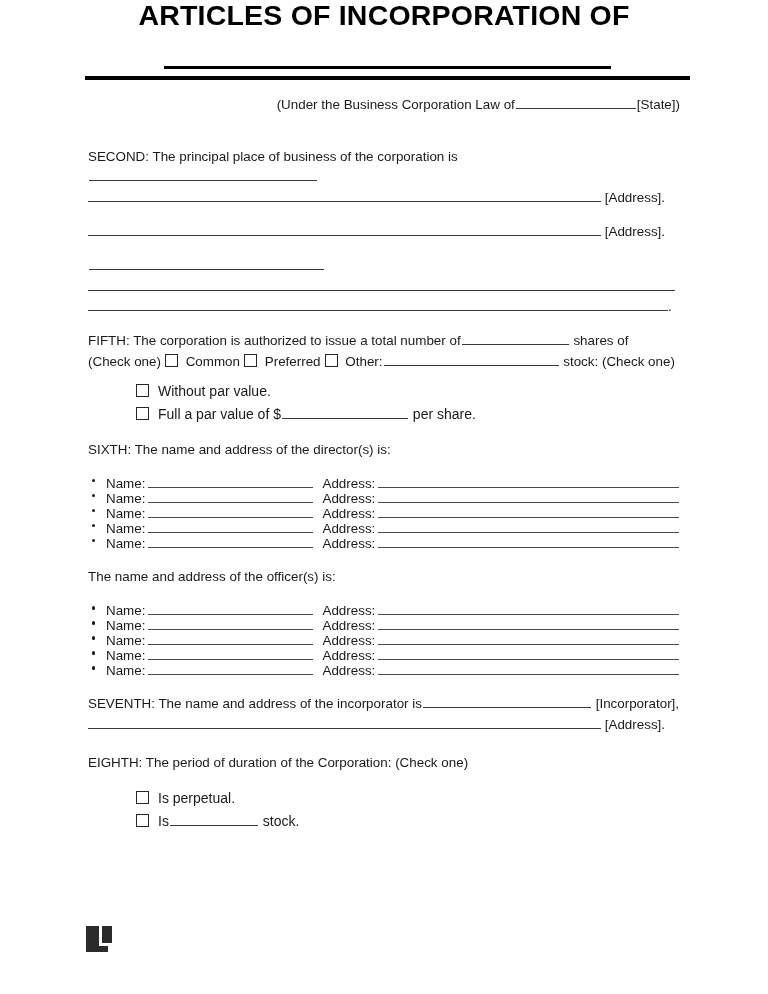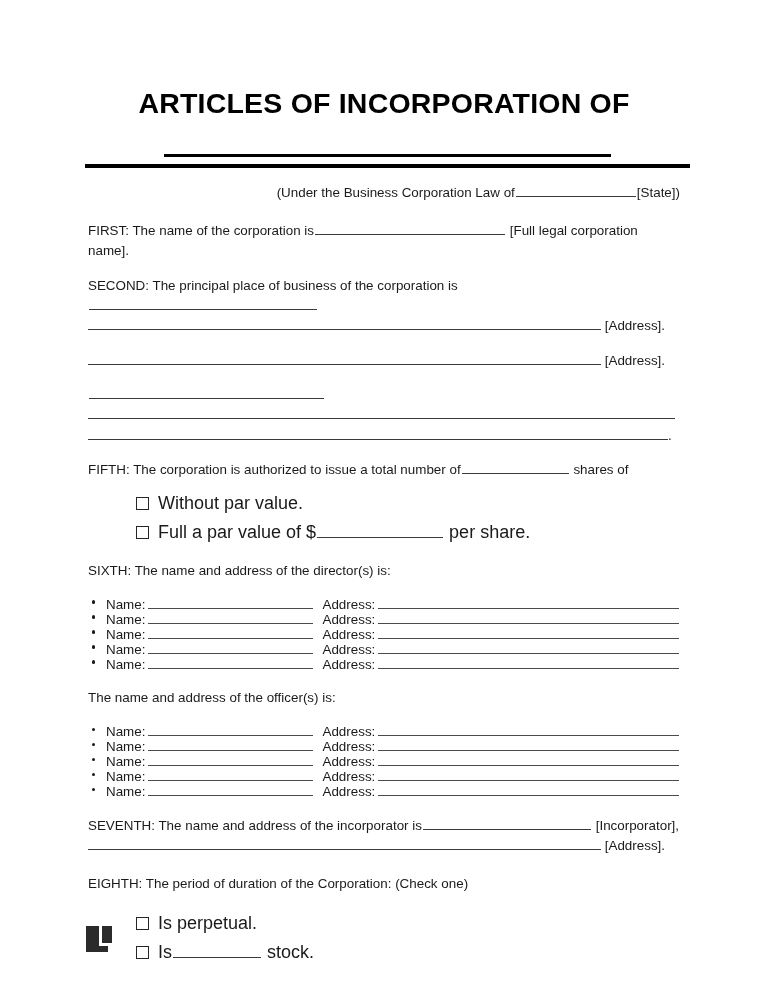--- a/index.html
+++ b/index.html
@@ -27,21 +27,20 @@
     width: 592px;
   }
 
   
   .doc-title {
     font-size: 28.5px;
     font-weight: bold;
     text-align: center;
     letter-spacing: 0.2px;
     margin: 0;
-    padding-top: 88px;
     line-height: 1.1;
     color: #000;
   }
 
   
   .rule-wrap {
     position: relative;
     height: 28px;
     margin-top: 26px;
   }
@@ -119,21 +118,21 @@
     height: 11px;
     border: 1.6px solid #262626;
     background: #fff;
     vertical-align: -1px;
     box-sizing: content-box;
     margin: 0 4px;
   }
 
   
   .check-row {
-    font-size: 18px;
+    font-size: 14px;
     line-height: 1.62;
     padding-left: 48px;
     white-space: nowrap;
   }
   .check-row .cbox { margin-right: 9px; margin-left: 0; }
 
   
   ul.na-list {
     list-style: none;
     margin: 0;
@@ -246,40 +245,40 @@
 
     <div class="rule-wrap">
       <div class="rule-short"></div>
       <div class="rule-full"></div>
     </div>
 
     <p class="subtitle"><span>(Under the Business Corporation Law of</span><span class="blank blank-state"></span><span>[State])</span></p>
 
     <div class="gap-lg"></div>
 
-    <p class="para"><span>FIRST: The name of the corporation is</span><span class="blank blank-corpname"></span> <span>[Full legal corporation name].</span></p>
 
     <div class="gap-md"></div>
 
     <p class="para"><span>SECOND: The principal place of business of the corporation is</span><span class="blank" style="width:228px"></span></p>
     <div class="line-row"><span class="line-fill" style="width:513px"></span> <span>[Address].</span></div>
 
     <div class="gap-md"></div>
 
     <div class="line-row"><span class="line-fill" style="width:513px"></span> <span>[Address].</span></div>
 
     <div class="gap-md"></div>
 
     <p class="para"><span class="blank blank-purpose-1"></span></p>
     <div class="line-row"><span class="line-fill" style="width:587px"></span></div>
     <div class="line-row"><span class="line-fill" style="width:580px"></span><span>.</span></div>
 
     <div class="gap-md"></div>
 
     <p class="para"><span>FIFTH: The corporation is authorized to issue a total number of</span><span class="blank blank-shares"></span> <span>shares of</span></p>
+    <p class="para" style="white-space:nowrap"><span>(Check one)</span><span class="cbox"></span> <span>Common</span><span class="cbox"></span> <span>Preferred</span><span class="cbox"></span> <span>Other:</span><span class="blank blank-other"></span> <span>stock: (Check one)</span></p>
 
     <div class="gap-sm"></div>
 
     <div class="check-row"><span class="cbox"></span><span>Without par value.</span></div>
     <div class="check-row"><span class="cbox"></span><span>Full a par value of $</span><span class="blank blank-par"></span> <span>per share.</span></div>
 
     <div class="gap-md"></div>
 
     <p class="para"><span>SIXTH: The name and address of the director(s) is:</span></p>
 

